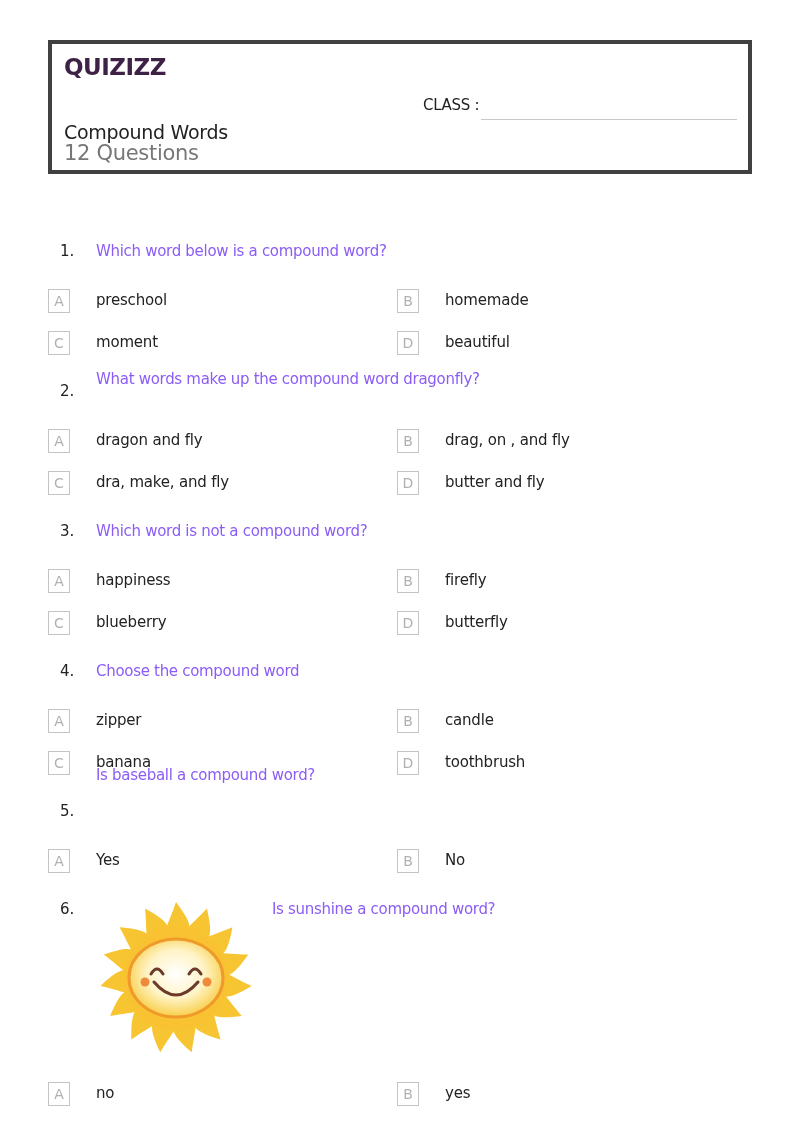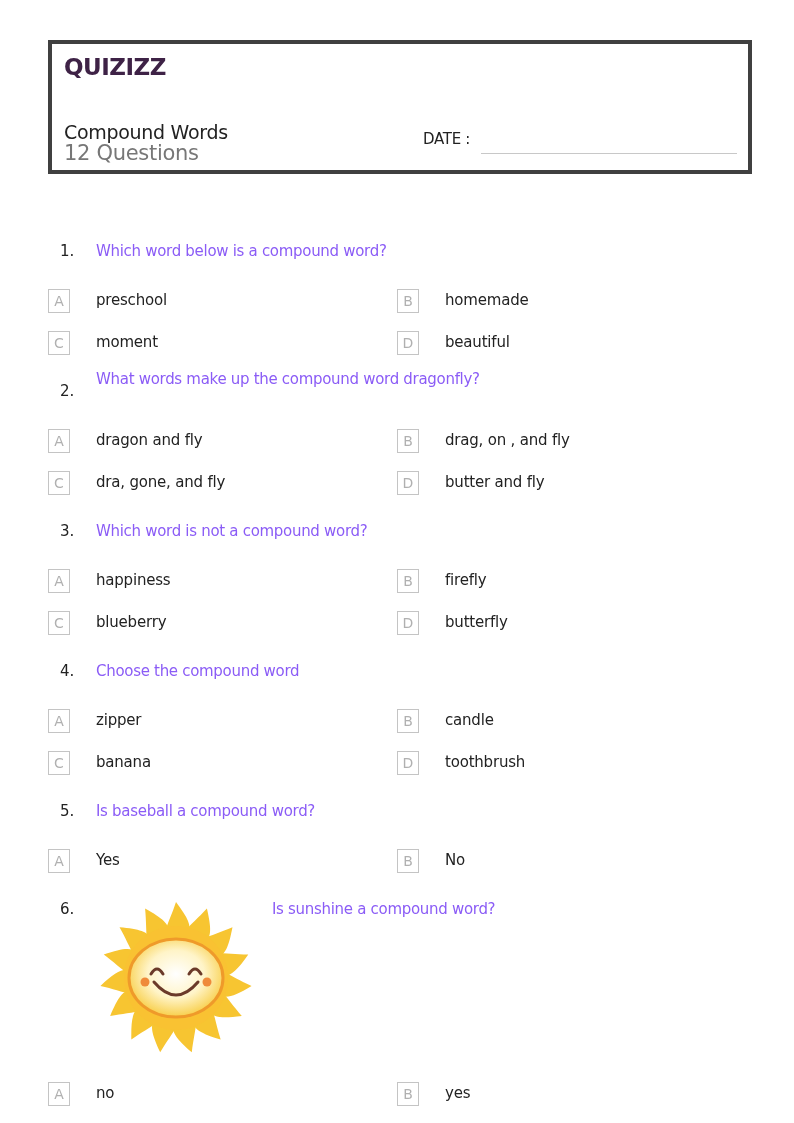--- a/index.html
+++ b/index.html
@@ -55,22 +55,22 @@
     .sun { position: absolute; left: 98px; top: 900px; width: 156px; height: 156px; }
   </style>
 </head>
 <body>
 
 <div class="header-box">
   <div class="logo">QUIZIZZ</div>
   <div class="quiz-title">Compound Words</div>
   <div class="quiz-count">12 Questions</div>
 
-  <div class="field" style="top:86px;">
-    <span class="field-label">DATE  :</span>
+  <div class="field" style="top:52px;">
+    <span class="field-label">CLASS :</span>
     <span class="field-line"></span>
   </div>
 </div>
 
 <div>
   <span class="q-num" style="top:242px;">1.</span>
   <span class="q-text" style="top:242px;">Which word below is a compound word?</span>
   <div class="opt" style="left:48px; top:289px;">
     <span class="opt-box">A</span>
     <span class="opt-text">preschool</span>
@@ -95,21 +95,21 @@
   <div class="opt" style="left:48px; top:429px;">
     <span class="opt-box">A</span>
     <span class="opt-text">dragon and fly</span>
   </div>
   <div class="opt" style="left:397px; top:429px;">
     <span class="opt-box">B</span>
     <span class="opt-text">drag, on , and fly</span>
   </div>
   <div class="opt" style="left:48px; top:471px;">
     <span class="opt-box">C</span>
-    <span class="opt-text">dra, gone, and fly</span>
+    <span class="opt-text">dra, make, and fly</span>
   </div>
   <div class="opt" style="left:397px; top:471px;">
     <span class="opt-box">D</span>
     <span class="opt-text">butter and fly</span>
   </div>
 </div>
 
 <div>
   <span class="q-num" style="top:522px;">3.</span>
   <span class="q-text" style="top:522px;">Which word is not a compound word?</span>
@@ -147,21 +147,21 @@
     <span class="opt-text">banana</span>
   </div>
   <div class="opt" style="left:397px; top:751px;">
     <span class="opt-box">D</span>
     <span class="opt-text">toothbrush</span>
   </div>
 </div>
 
 <div>
   <span class="q-num" style="top:802px;">5.</span>
-  <span class="q-text" style="top:802px;">Is baseball a compound word?</span>
+  <span class="q-text" style="top:766px;">Is baseball a compound word?</span>
   <div class="opt" style="left:48px; top:849px;">
     <span class="opt-box">A</span>
     <span class="opt-text">Yes</span>
   </div>
   <div class="opt" style="left:397px; top:849px;">
     <span class="opt-box">B</span>
     <span class="opt-text">No</span>
   </div>
 </div>
 

